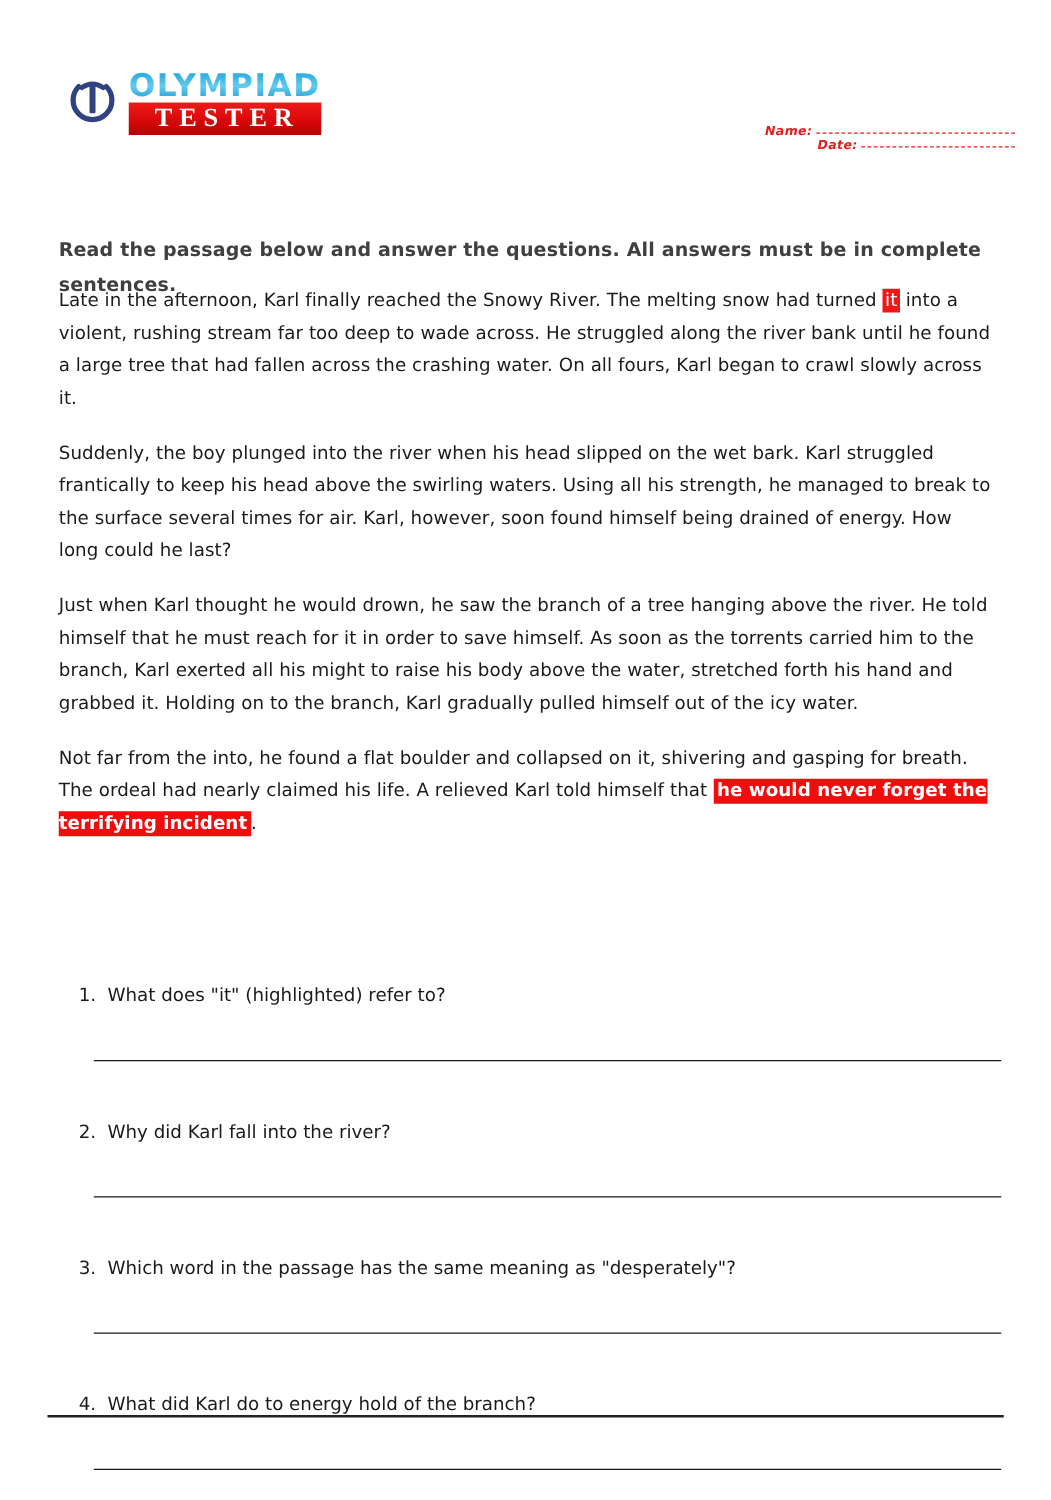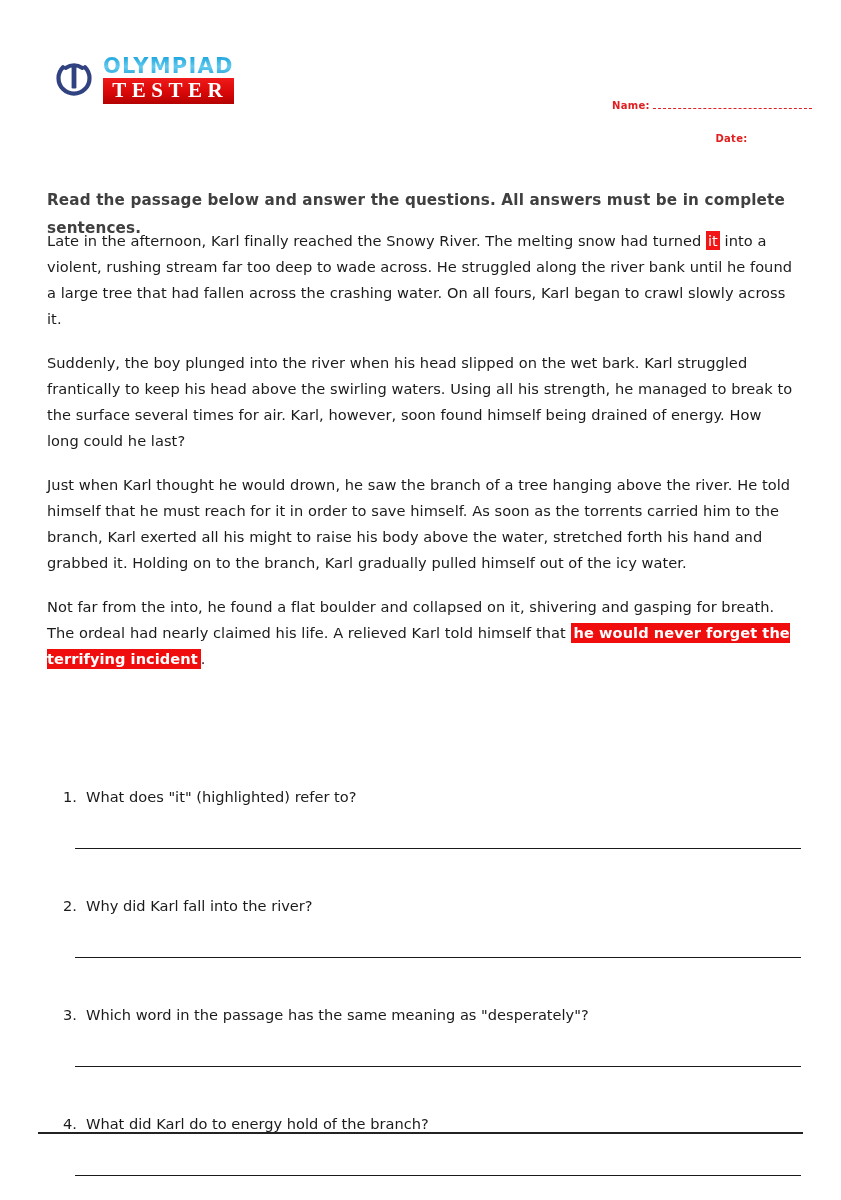--- a/index.html
+++ b/index.html
@@ -43,21 +43,21 @@
   }
   .logo-words {
     display: flex;
     flex-direction: column;
     align-items: stretch;
     gap: 1px;
   }
   .logo-olympiad {
     font-family: "DejaVu Sans", sans-serif;
     font-weight: bold;
-    font-size: 21px;
+    font-size: 25px;
     letter-spacing: 1.2px;
     color: #32b4e3;
     line-height: 1;
     background: linear-gradient(180deg, #1aa3dd 0%, #63cbee 52%, #1f9ed6 100%);
     -webkit-background-clip: text;
     background-clip: text;
     -webkit-text-fill-color: transparent;
   }
   .logo-tester {
     font-family: Liberation Serif, serif;
@@ -90,24 +90,25 @@
     left: 612px;
     top: 56px;
     width: 200px;
     color: #e02020;
     font-family: "DejaVu Sans", sans-serif;
     font-size: 10px;
     font-weight: bold;
   }
   .nd-row {
     display: flex;
-    align-items: center;
+    align-items: flex-start;
     white-space: nowrap;
-  }
-  .nd-row.date { margin-top: 22px; padding-left: 42px; flex-direction: column; }
+    font-style: italic;
+  }
+  .nd-row.date { padding-left: 42px; }
   .nd-label { margin-right: 3px; letter-spacing: 0.3px; }
   .nd-line {
     flex: 1 1 auto;
     border-bottom: 1.6px dashed #e02020;
     height: 6px;
   }
 
   
   .instruction {
     position: absolute;

